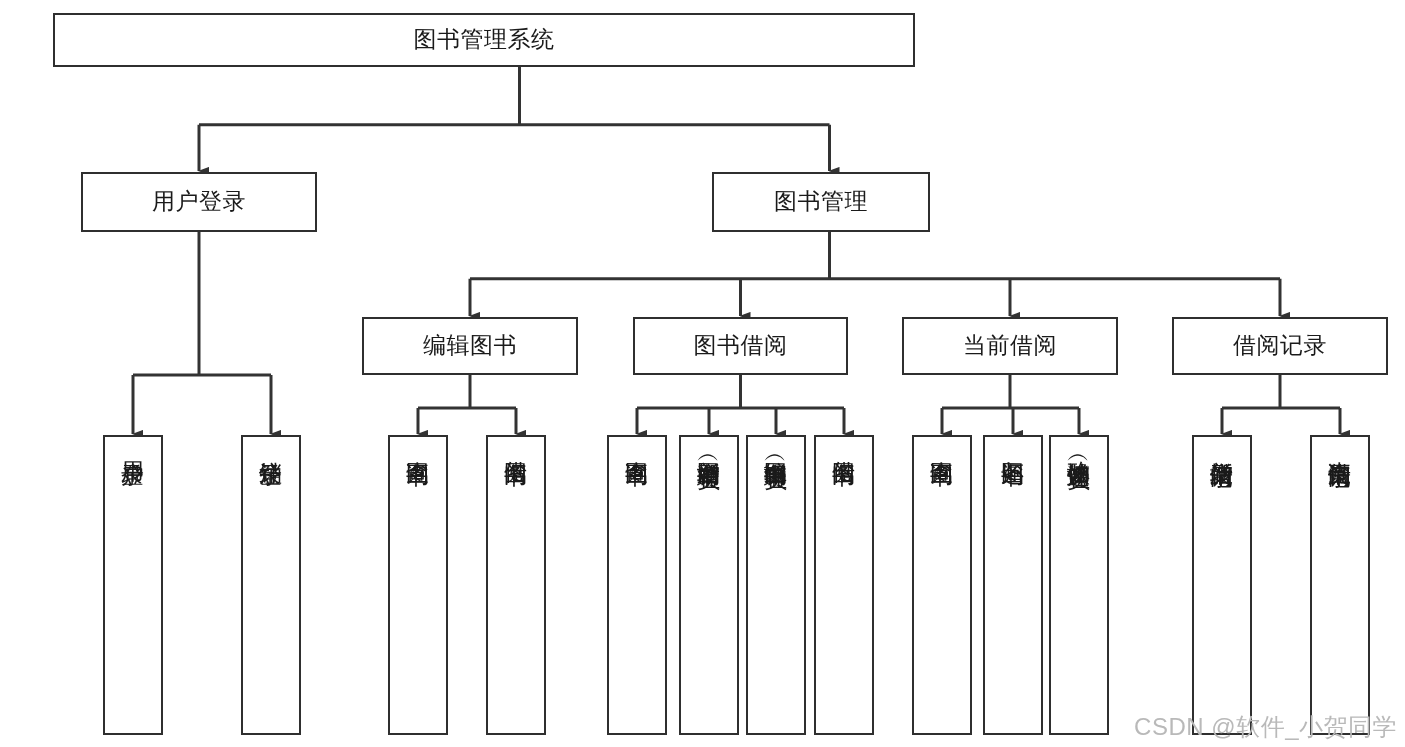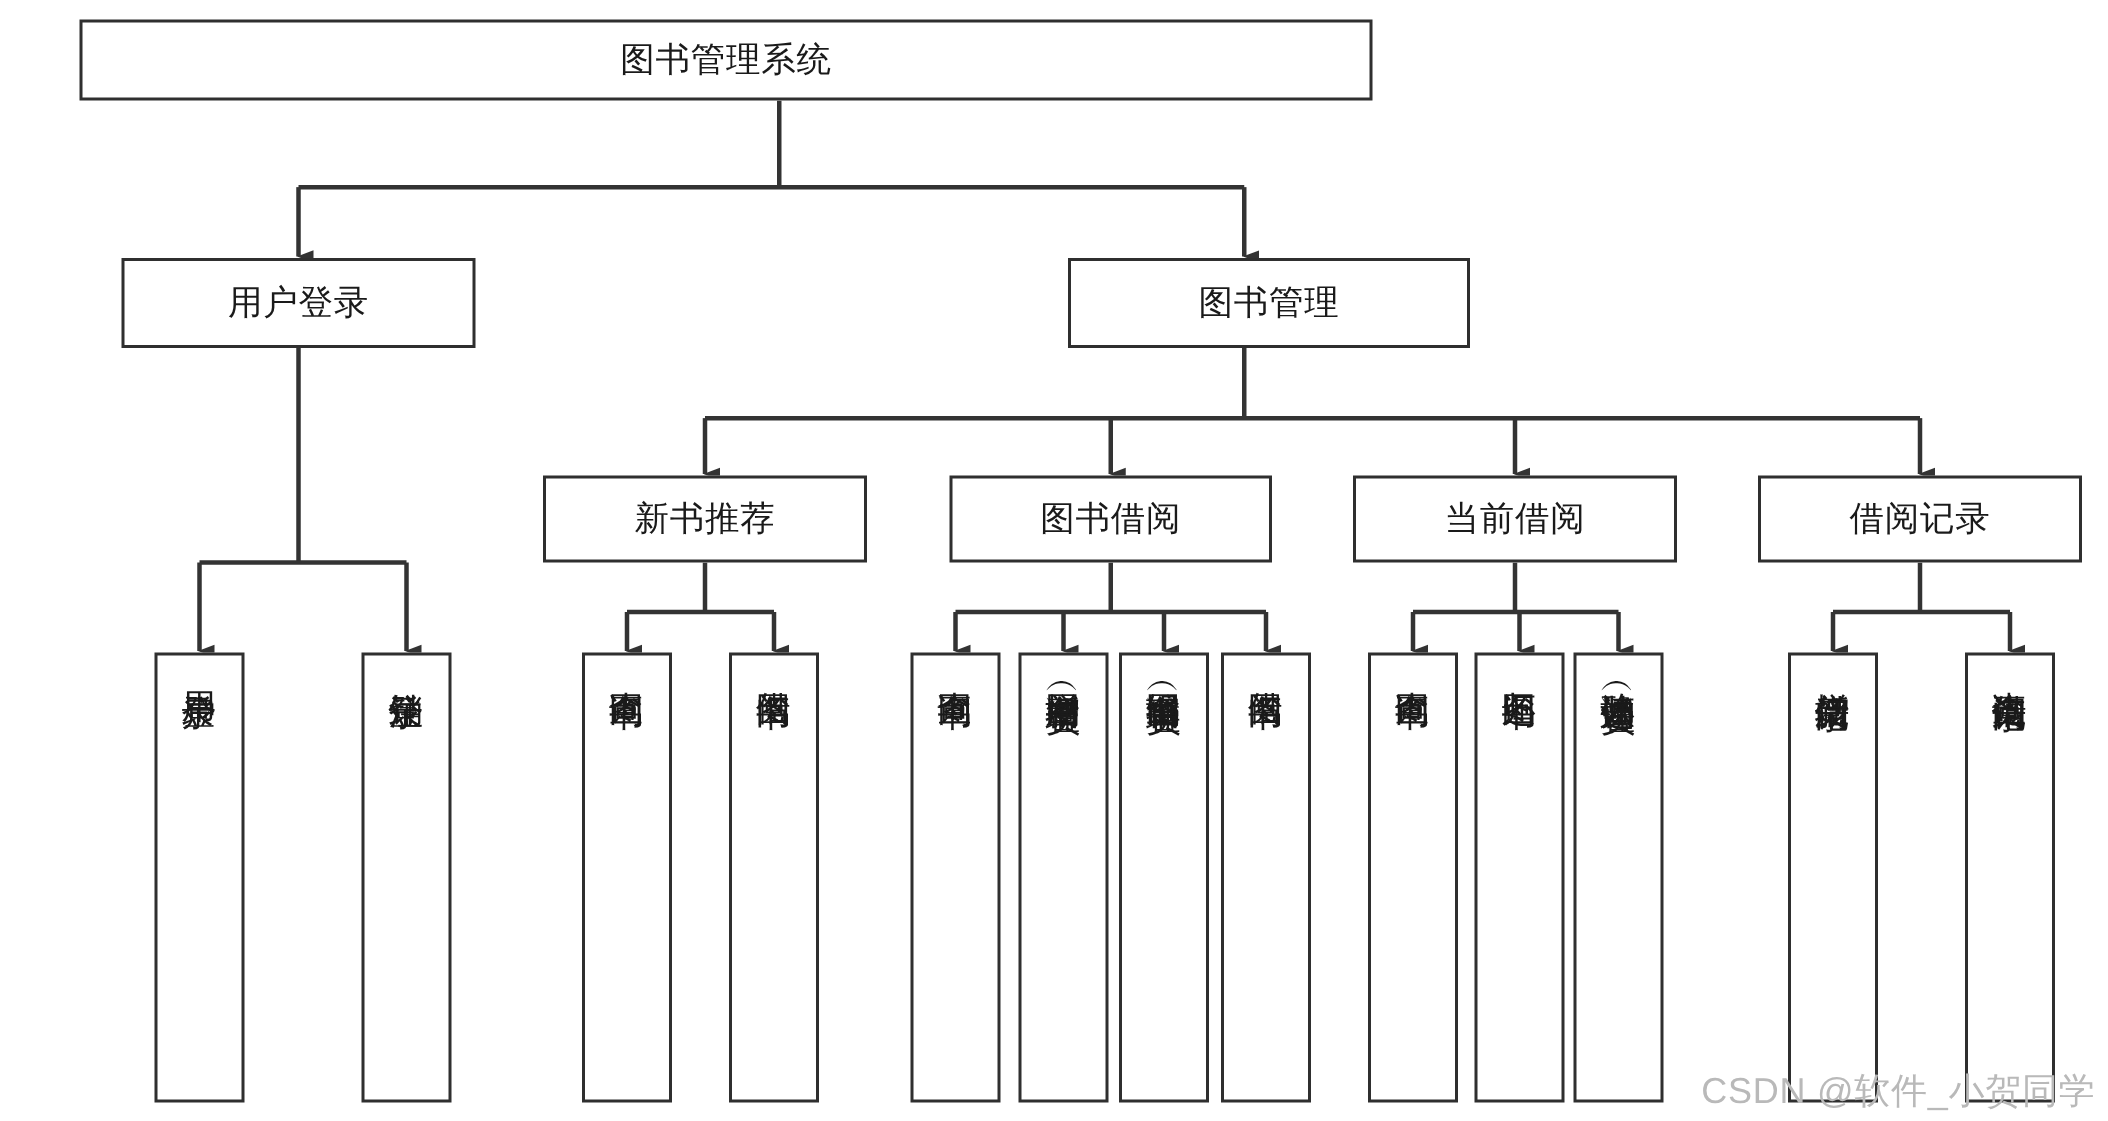--- a/index.html
+++ b/index.html
@@ -116,26 +116,26 @@
       </g>
   </svg>
 
   <div class="node-box" style="left: 17px; top: 13px; width: 862px; height: 54px; margin-left: 36px;">
     <span class="node-label-h">图书管理系统</span>
   </div>
 
   <div class="node-box" style="left: 81px; top: 172px; width: 236px; height: 60px;">
     <span class="node-label-h">用户登录</span>
   </div>
-  <div class="node-box" style="left: 712px; top: 172px; width: 268px; height: 60px;">
+  <div class="node-box" style="left: 712px; top: 172px; width: 218px; height: 60px;">
     <span class="node-label-h">图书管理</span>
   </div>
 
   <div class="node-box" style="left: 362px; top: 317px; width: 216px; height: 58px;">
-    <span class="node-label-h">新书推荐</span>
+    <span class="node-label-h">编辑图书</span>
   </div>
   <div class="node-box" style="left: 633px; top: 317px; width: 215px; height: 58px; justify-content: center;">
     <span class="node-label-h">图书借阅</span>
   </div>
   <div class="node-box" style="left: 902px; top: 317px; width: 216px; height: 58px;">
     <span class="node-label-h">当前借阅</span>
   </div>
   <div class="node-box" style="left: 1172px; top: 317px; width: 216px; height: 58px;">
     <span class="node-label-h">借阅记录</span>
   </div>

